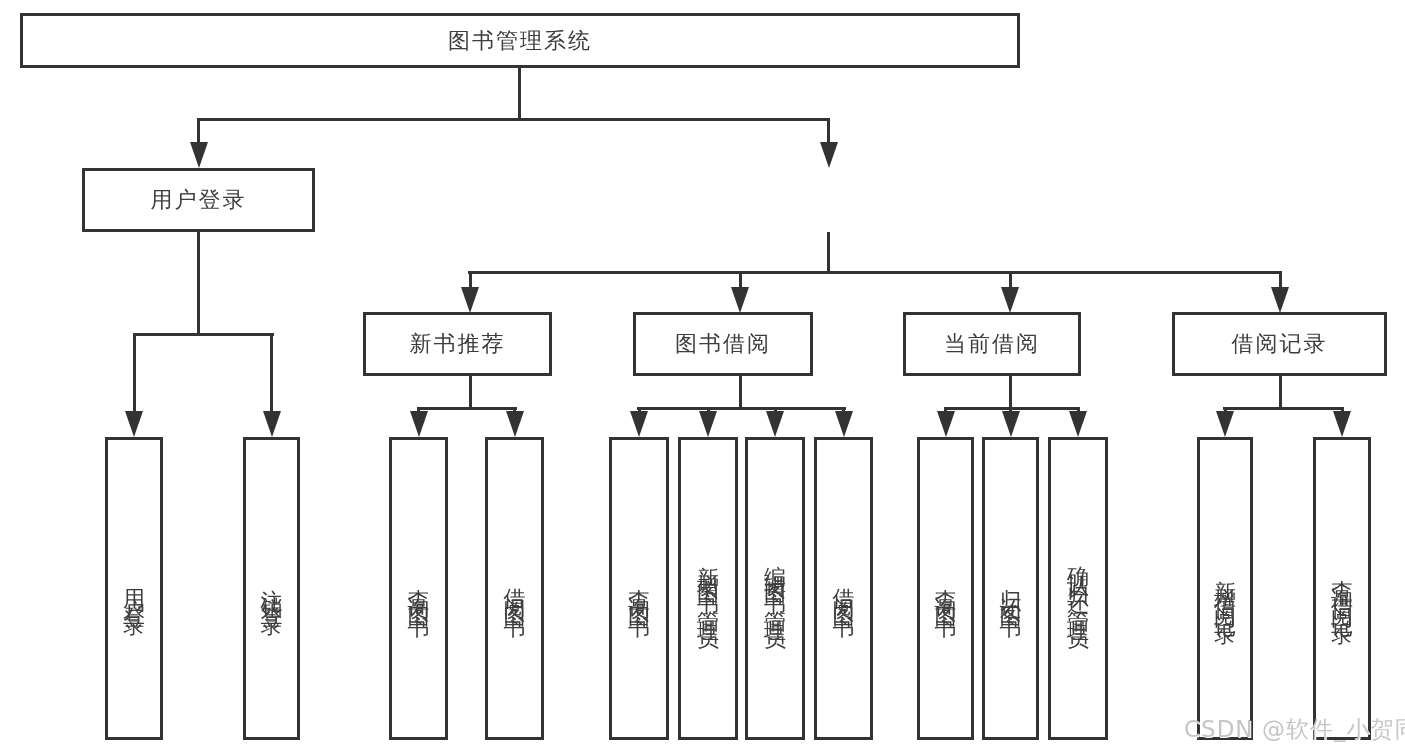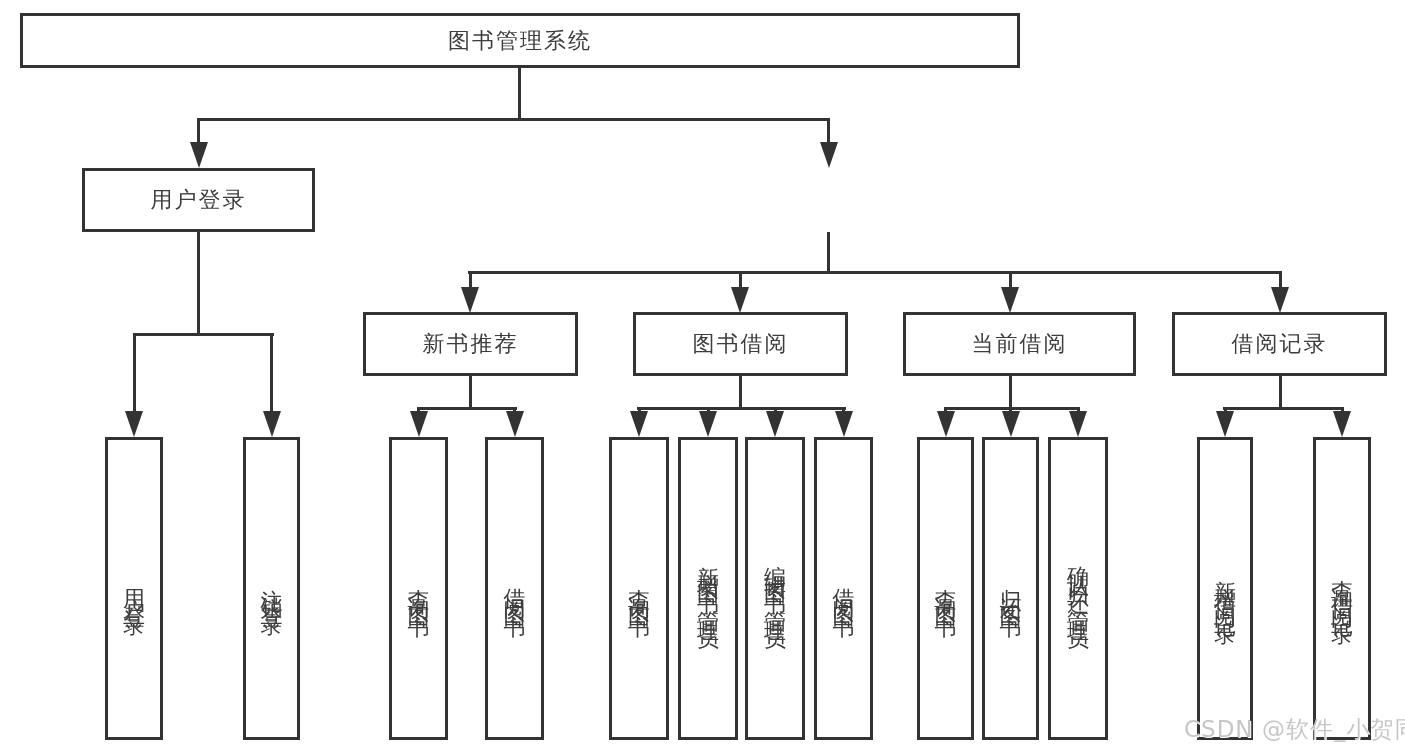--- a/index.html
+++ b/index.html
@@ -108,27 +108,27 @@
     </div>
 
   <div class="box hbox" style="left:20px;top:13px;width:1000px;height:55px">
     <span class="hlabel">图书管理系统</span>
   </div>
 
   <div class="box hbox" style="left:82px;top:168px;width:233px;height:64px">
     <span class="hlabel">用户登录</span>
   </div>
 
-  <div class="box hbox" style="left:363px;top:312px;width:215px;height:64px">
+  <div class="box hbox" style="left:363px;top:312px;width:189px;height:64px">
     <span class="hlabel">新书推荐</span>
   </div>
-  <div class="box hbox" style="left:633px;top:312px;width:215px;height:64px">
+  <div class="box hbox" style="left:633px;top:312px;width:180px;height:64px">
     <span class="hlabel">图书借阅</span>
   </div>
-  <div class="box hbox" style="left:903px;top:312px;width:233px;height:64px">
+  <div class="box hbox" style="left:903px;top:312px;width:178px;height:64px">
     <span class="hlabel">当前借阅</span>
   </div>
   <div class="box hbox" style="left:1172px;top:312px;width:215px;height:64px">
     <span class="hlabel">借阅记录</span>
   </div>
 
   <div class="box vbox" style="left:105px;width:58px">
     <span class="vlabel">用户登录</span>
   </div>
   <div class="box vbox" style="left:243px;width:57px">

